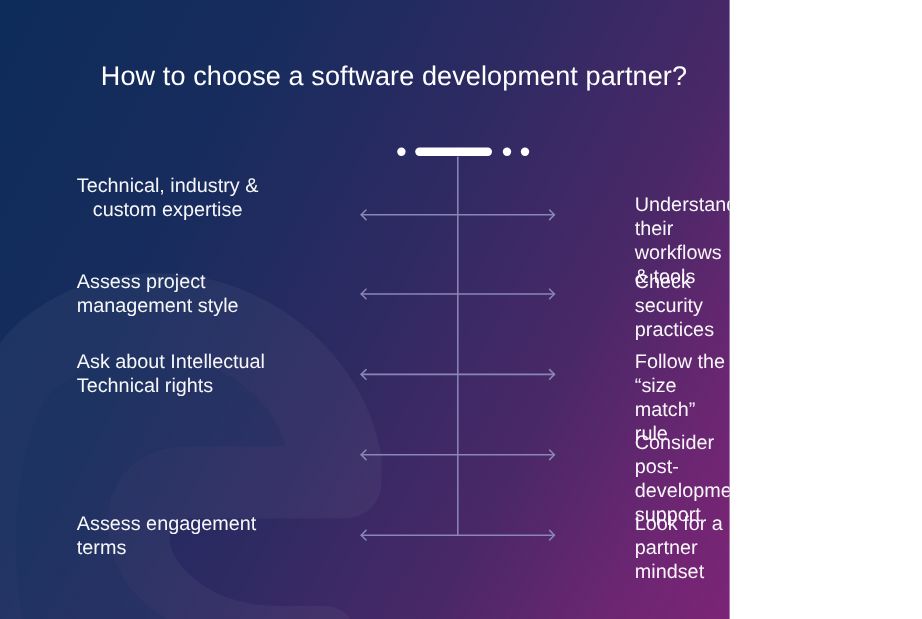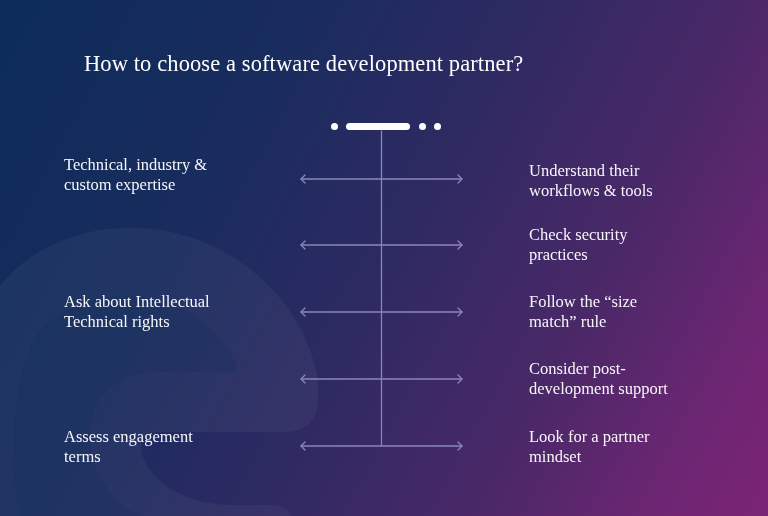--- a/index.html
+++ b/index.html
@@ -1,20 +1,19 @@
 <!DOCTYPE html>
 <html><head>
 <meta charset="utf-8">
 <style>
   html, body { margin:0; padding:0; }
   body { width:768px; height:516px; overflow:hidden; font-family:"Liberation Sans", sans-serif; }
   .canvas {
-    position:relative; width:768px; height:516px; overflow:hidden;
+    position:relative; width:608px; height:516px; overflow:hidden;
     background: linear-gradient(118deg, #0d2c59 0%, #182c5e 28%, #2d2a62 50%, #4a2868 72%, #6b2672 88%, #7c2476 100%);
-    font-family: Liberation Serif, serif;
   }
   .watermark { position:absolute; left:0; top:0; width:768px; height:516px; pointer-events:none; }
   .title {
     position:absolute; left:84px; top:51px; margin:0;
     color:#ffffff; font-size:22.5px; font-weight:400; letter-spacing:0.1px; white-space:nowrap;
   }
   .pager { position:absolute; left:331px; top:122px; height:8px; display:flex; align-items:center; }
   .dot { width:7px; height:7px; border-radius:50%; background:#ffffff; }
   .pill { width:64px; height:7px; border-radius:4px; background:#ffffff; margin:0 9px 0 8px; }
   .dot.gap { margin-right:8px; }
@@ -70,22 +69,24 @@
           <polyline points="458,375 462,379 458,383"></polyline>
       </g>
       <g>
         <line x1="301" y1="446" x2="462" y2="446"></line>
           <polyline points="305,442 301,446 305,450"></polyline>
           <polyline points="458,442 462,446 458,450"></polyline>
       </g>
     </g>
   </svg>
 
-  <div class="item left" style="top:155px;">Technical, industry &amp;
+  <div class="item left" style="top:145px;text-align:center;">Technical, industry &amp;
 custom expertise</div>
+  <div class="item left" style="top:225px;">Assess project
+management style</div>
   <div class="item left" style="top:292px;">Ask about Intellectual
 Technical rights</div>
   <div class="item left" style="top:427px;">Assess engagement
 terms</div>
 
   <div class="item right" style="top:161px;">Understand their
 workflows &amp; tools</div>
   <div class="item right" style="top:225px;">Check security
 practices</div>
   <div class="item right" style="top:292px;">Follow the “size

